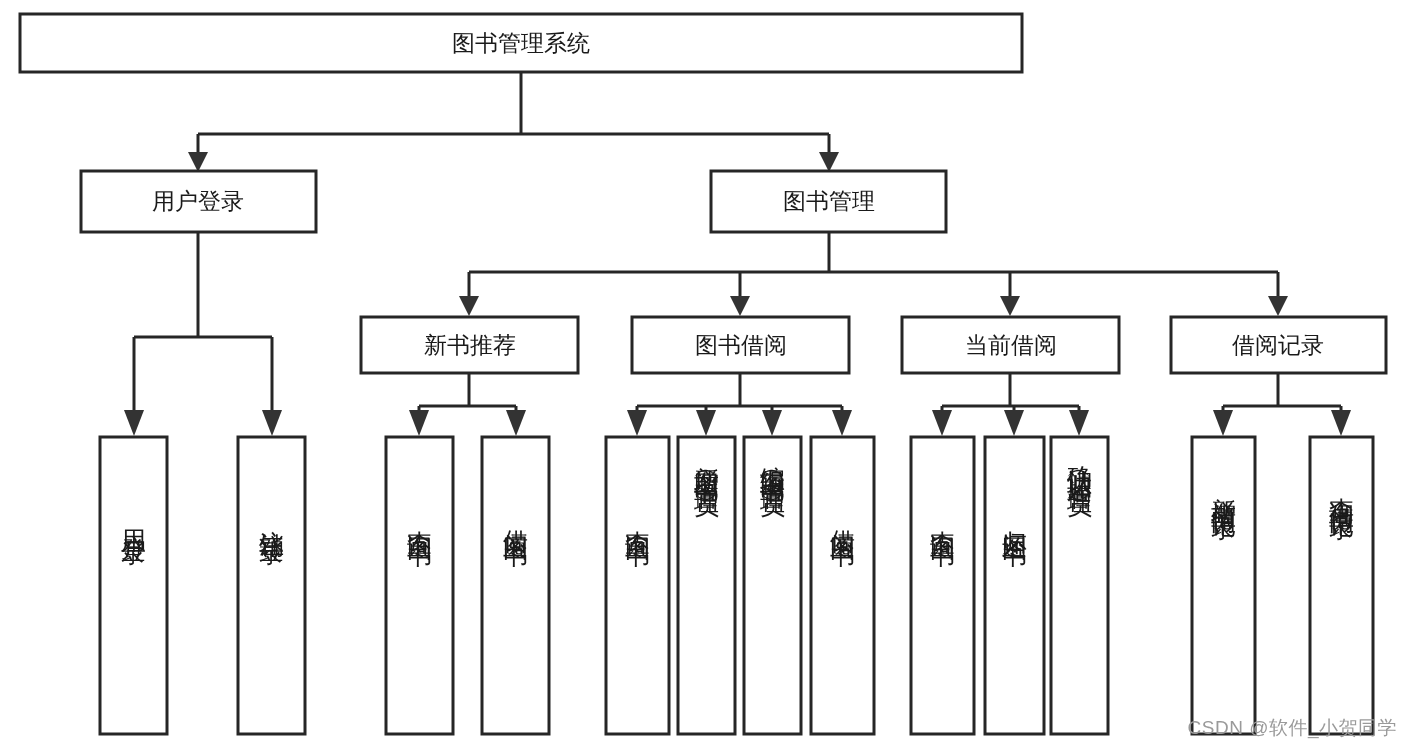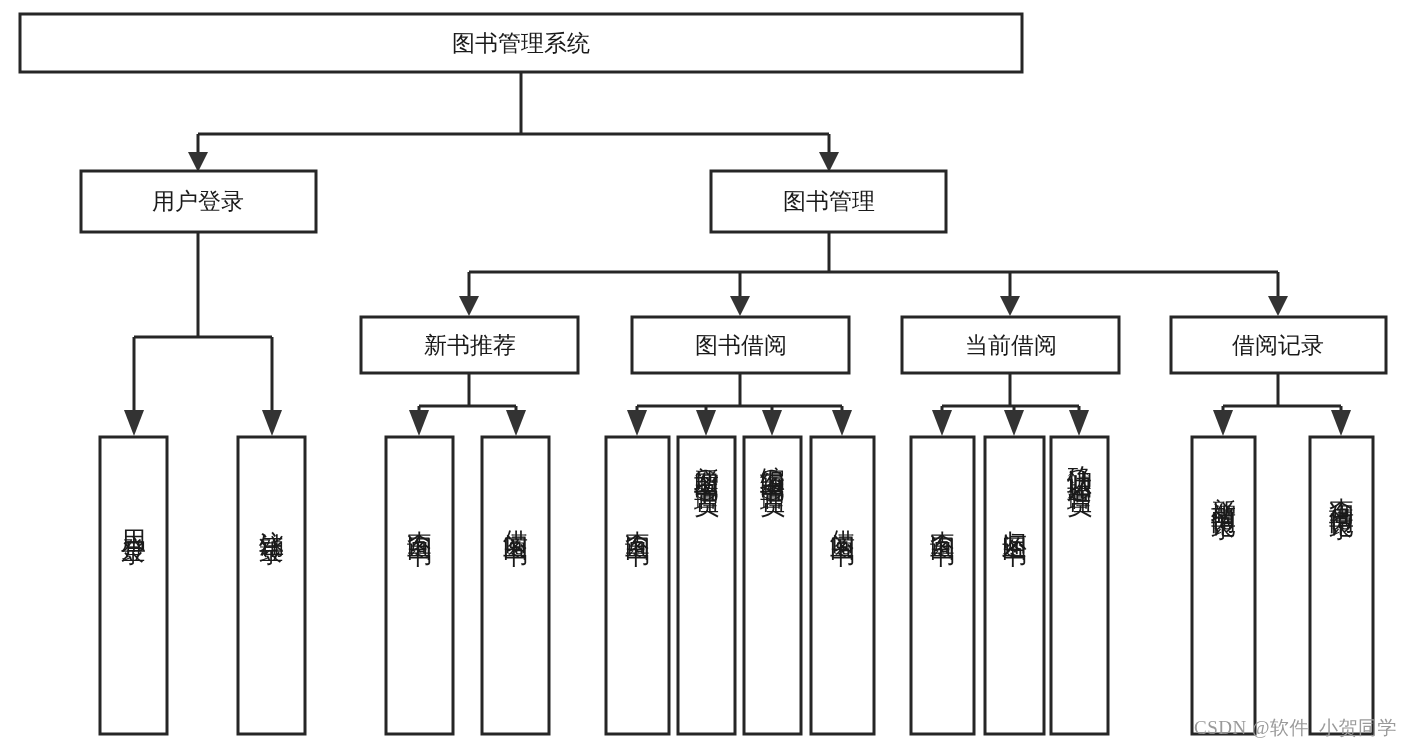--- a/index.html
+++ b/index.html
@@ -63,21 +63,21 @@
     line-height: 1;
     letter-spacing: 4px;
     color: #1a1a1a;
     white-space: nowrap;
     text-align: left;
   }
   .watermark {
     position: absolute;
     right: 8px;
     bottom: 6px;
-    font-family: Liberation Serif, serif;
+    font-family: Liberation Sans, sans-serif;
     font-size: 19px;
     color: #9a9a9a;
     letter-spacing: 0.5px;
     white-space: nowrap;
     pointer-events: none;
     margin-top: 7px;
   }
 </style>
 </head>
 <body>

